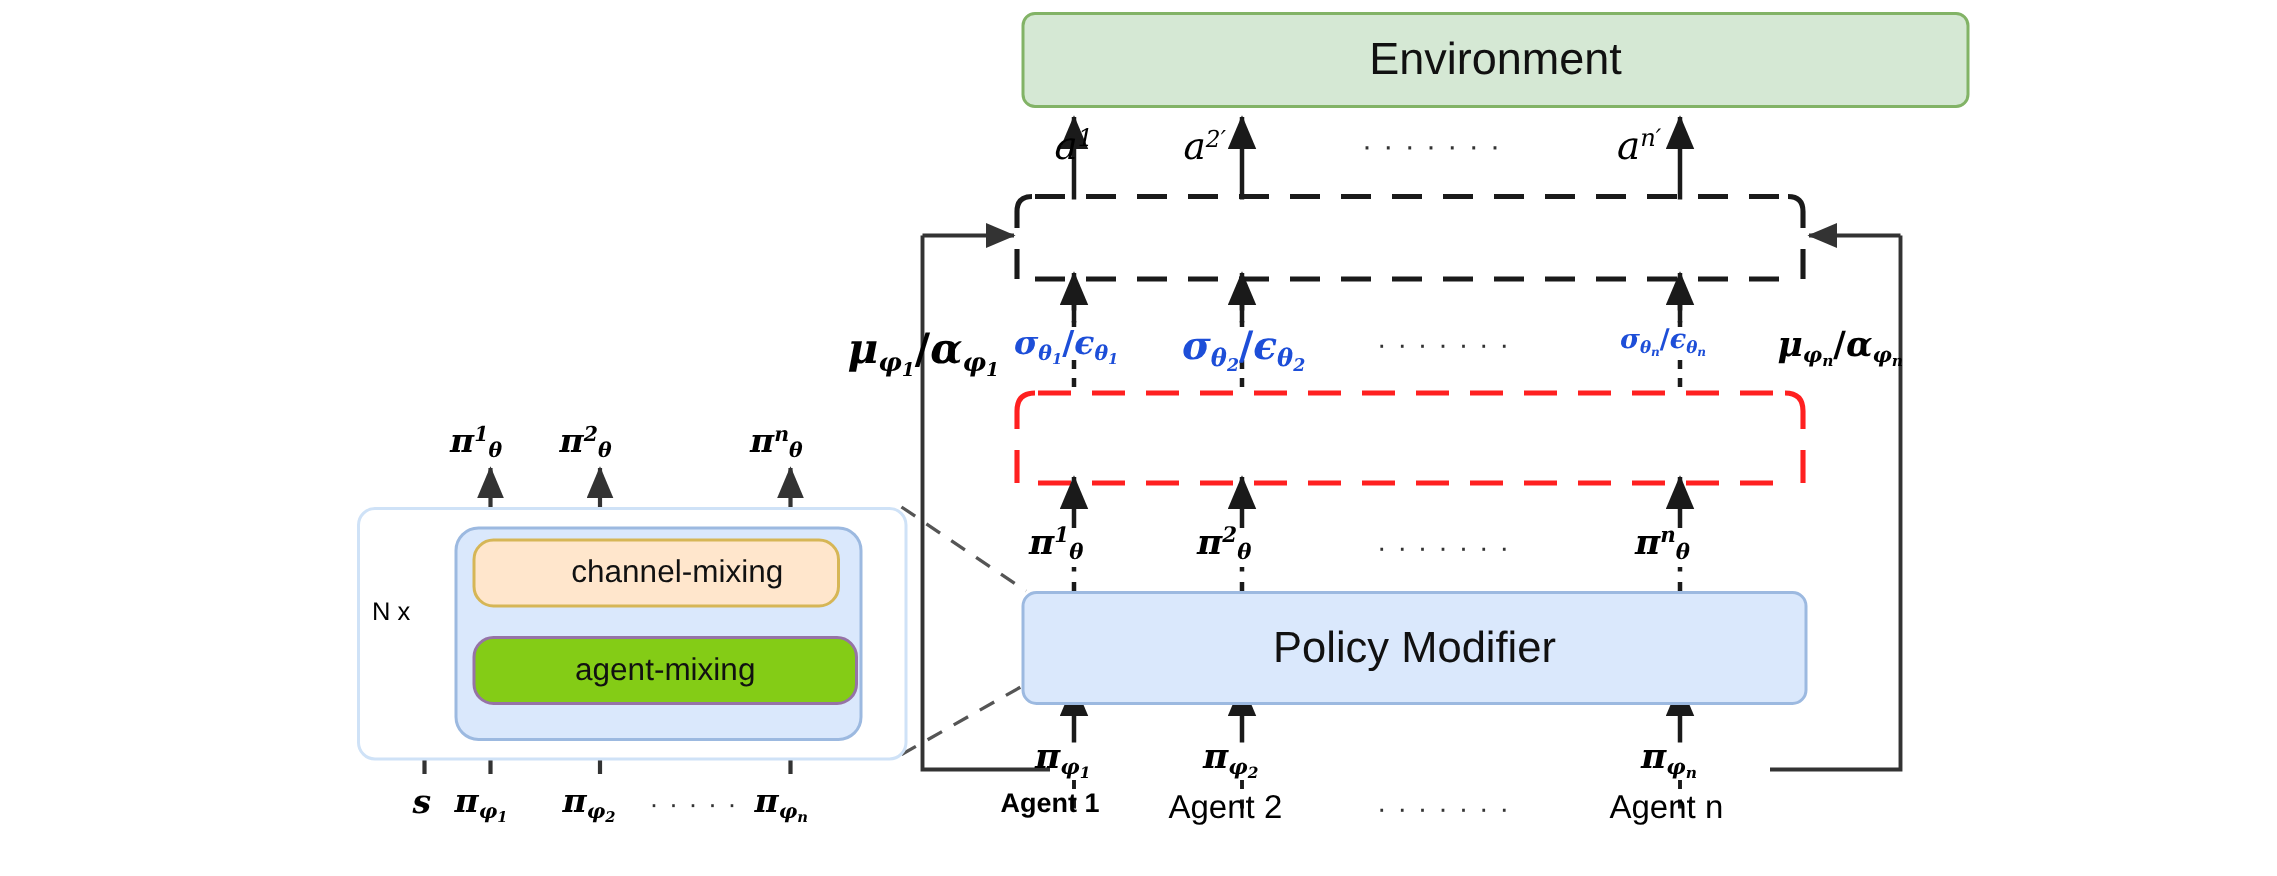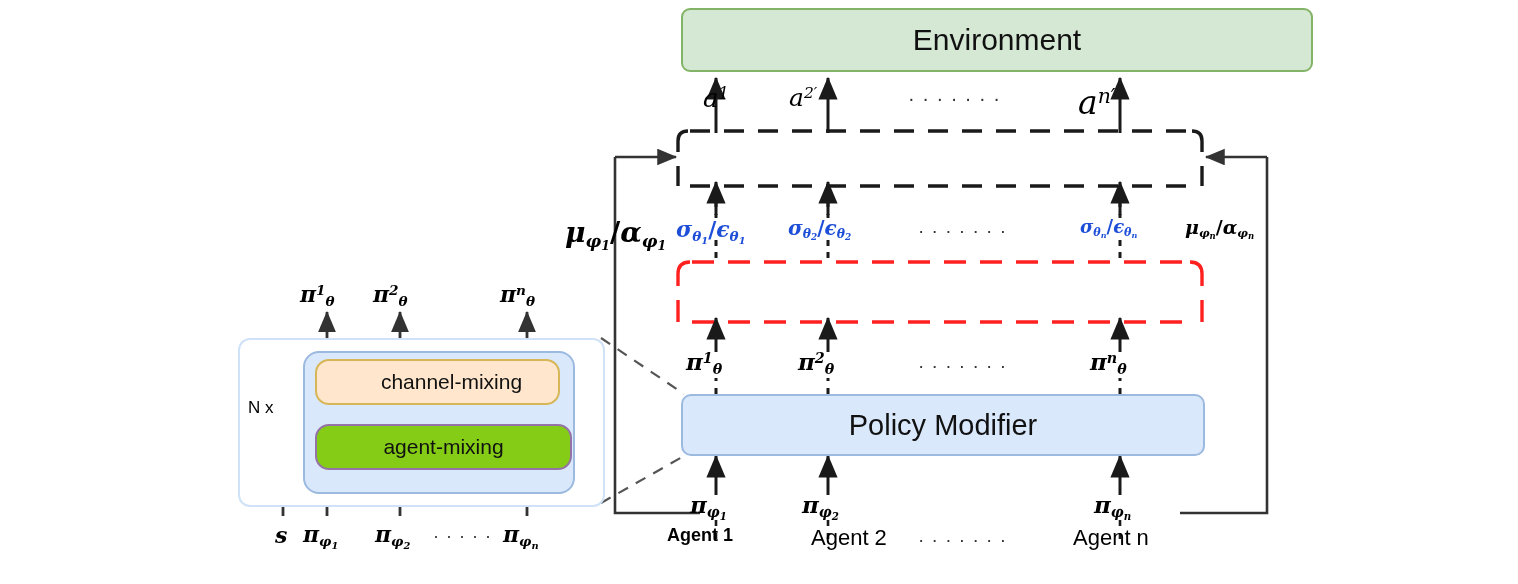--- a/index.html
+++ b/index.html
@@ -126,21 +126,21 @@
       <path d="M327,516 L327,482"></path>
       <path d="M400,516 L400,482"></path>
       <path d="M527,516 L527,482"></path>
     </g>
   </svg>
 
   <div class="box" style="left:681px;top:8px;width:632px;height:64px;background:#d5e8d4;border:2px solid #82b366;border-radius:9px;">
     <span class="sanslbl" style="font-size:30px;color:#111;">Environment</span>
   </div>
 
-  <div class="box" style="left:681px;top:394px;width:524px;height:62px;background:#dae8fc;border:2px solid #9cb9e0;border-radius:10px;">
+  <div class="box" style="left:681px;top:394px;width:524px;height:76px;background:#dae8fc;border:2px solid #9cb9e0;border-radius:10px;">
     <span class="sanslbl" style="font-size:29px;color:#111;">Policy Modifier</span>
   </div>
 
 
 
   <div style="position:absolute;left:238px;top:338px;width:363px;height:165px;background:#ffffff;border:2px solid #cfe2f7;border-radius:12px;"></div>
 
   <div style="position:absolute;left:303px;top:351px;width:268px;height:139px;background:#dae8fc;border:2px solid #9cb9e0;border-radius:16px;"></div>
 
   <div class="box" style="left:315px;top:359px;width:245px;height:46px;background:#ffe6cc;border:2px solid #d6b656;border-radius:14px;padding-left:28px;">
@@ -152,37 +152,37 @@
   </div>
 
   <div class="lbl sanslbl" style="left:248px;top:398px;font-size:17px;">N x</div>
 
   <div class="lbl mathserif" style="left:703px;top:83px;font-size:26px;">
     <span>a</span><sup>1</sup>
   </div>
   <div class="lbl mathserif" style="left:789px;top:83px;font-size:25px;">
     <span>a</span><sup>2′</sup>
   </div>
-  <div class="lbl mathserif" style="left:1078px;top:83px;font-size:33px;">
+  <div class="lbl mathserif" style="left:1078px;top:83px;font-size:26px;">
     <span>a</span><sup>n′</sup>
   </div>
   <div class="lbl sanslbl" style="left:908px;top:87px;font-size:20px;letter-spacing:1px;color:#333;">· · · · · · ·</div>
 
   <div class="lbl mathserif" style="left:565px;top:216px;font-size:28px;font-weight:bold;">
     <span>μ</span><sub><span>φ</span><sub>1</sub></sub><span style="font-style:normal;">/</span><span>α</span><sub><span>φ</span><sub>1</sub></sub>
   </div>
 
-  <div class="lbl mathserif" style="left:1185px;top:216px;font-size:19px;font-weight:bold;">
+  <div class="lbl mathserif" style="left:1185px;top:216px;font-size:23px;font-weight:bold;">
     <span>μ</span><sub><span>φ</span><sub>n</sub></sub><span style="font-style:normal;">/</span><span>α</span><sub><span>φ</span><sub>n</sub></sub>
   </div>
 
   <div class="lbl mathserif red" style="left:676px;top:216px;font-size:22px;font-weight:bold;">
     <span>σ</span><sub><span>θ</span><sub>1</sub></sub><span style="font-style:normal;">/</span><span>ϵ</span><sub><span>θ</span><sub>1</sub></sub>
   </div>
-  <div class="lbl mathserif red" style="left:788px;top:216px;font-size:20px;font-weight:bold;">
+  <div class="lbl mathserif red" style="left:788px;top:216px;font-size:26px;font-weight:bold;">
     <span>σ</span><sub><span>θ</span><sub>2</sub></sub><span style="font-style:normal;">/</span><span>ϵ</span><sub><span>θ</span><sub>2</sub></sub>
   </div>
   <div class="lbl mathserif red" style="left:1080px;top:216px;font-size:18px;font-weight:bold;">
     <span>σ</span><sub><span>θ</span><sub>n</sub></sub><span style="font-style:normal;">/</span><span>ϵ</span><sub><span>θ</span><sub>n</sub></sub>
   </div>
   <div class="lbl sanslbl" style="left:918px;top:220px;font-size:19px;letter-spacing:1px;color:#333;">· · · · · · ·</div>
 
   <div class="lbl mathserif" style="left:686px;top:348px;font-size:23px;font-weight:bold;">
     <span>π</span><sup>1</sup><sub>θ</sub>
   </div>
@@ -198,21 +198,21 @@
     <span>π</span><sub><span>φ</span><sub>1</sub></sub>
   </div>
   <div class="lbl mathserif" style="left:802px;top:491px;font-size:23px;font-weight:bold;">
     <span>π</span><sub><span>φ</span><sub>2</sub></sub>
   </div>
   <div class="lbl mathserif" style="left:1094px;top:491px;font-size:23px;font-weight:bold;">
     <span>π</span><sub><span>φ</span><sub>n</sub></sub>
   </div>
 
   <div class="lbl sanslbl" style="left:667px;top:525px;font-size:18px;font-weight:bold;">Agent 1</div>
-  <div class="lbl sanslbl" style="left:779px;top:525px;font-size:22px;margin-left:32px;">Agent 2</div>
+  <div class="lbl sanslbl" style="left:779px;top:525px;font-size:22px;">Agent 2</div>
   <div class="lbl sanslbl" style="left:1073px;top:525px;font-size:22px;">Agent n</div>
   <div class="lbl sanslbl" style="left:918px;top:529px;font-size:19px;letter-spacing:1px;color:#333;">· · · · · · ·</div>
 
   <div class="lbl mathserif" style="left:300px;top:281px;font-size:22px;font-weight:bold;">
     <span>π</span><sup>1</sup><sub>θ</sub>
   </div>
   <div class="lbl mathserif" style="left:373px;top:281px;font-size:22px;font-weight:bold;">
     <span>π</span><sup>2</sup><sub>θ</sub>
   </div>
   <div class="lbl mathserif" style="left:500px;top:281px;font-size:22px;font-weight:bold;">

